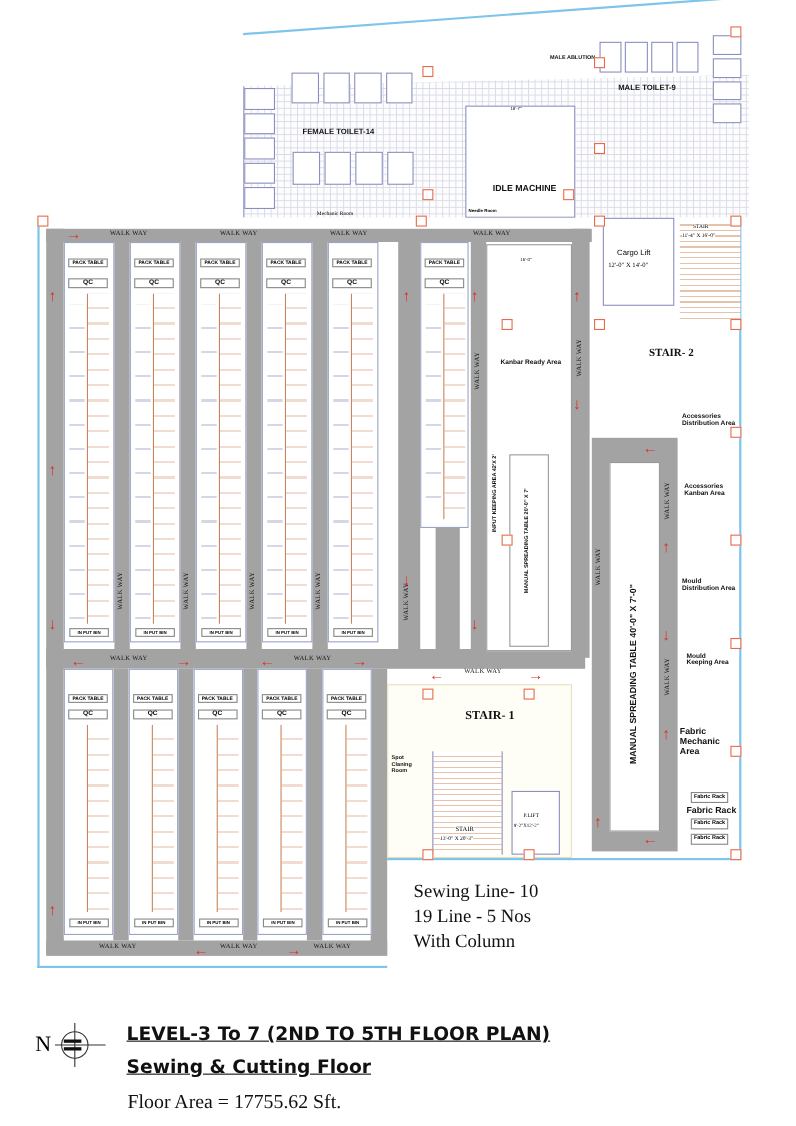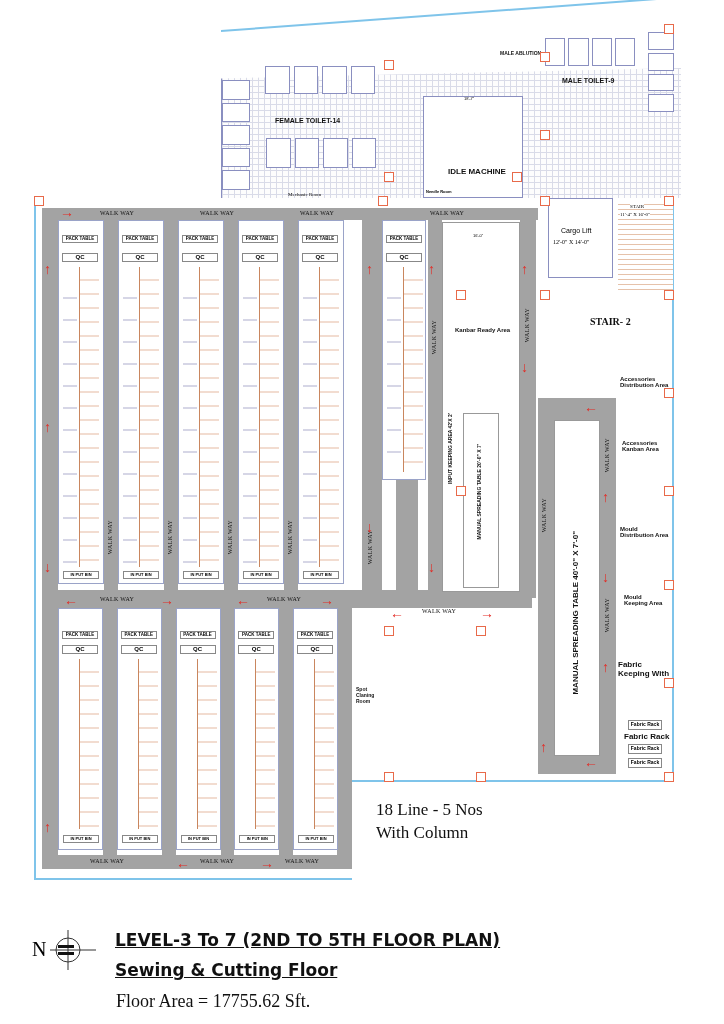--- a/index.html
+++ b/index.html
@@ -184,35 +184,46 @@
   <div class="abs" style="left:618px;top:200px;width:55px;height:90px;background:repeating-linear-gradient(#fff 0 4px,#e6c2aa 4px 5px);">
     <div class="abs" style="left:12px;top:4px;font-size:5px;font-family:'Liberation Serif',serif;background:#fff;">STAIR</div>
     <div class="abs" style="left:2px;top:12px;font-size:5px;font-family:'Liberation Serif',serif;background:#fff;">11'-4" X 16'-0"</div>
   </div>
   <div class="abs lbl" style="left:590px;top:316px;font-size:10px;font-family:'Liberation Serif',serif;">STAIR- 2</div>
 
   <div class="abs lbl" style="left:620px;top:376px;font-size:6px;white-space:normal;width:50px;text-align:left;">Accessories Distribution Area</div>
   <div class="abs lbl" style="left:622px;top:440px;font-size:6px;white-space:normal;width:48px;text-align:left;">Accessories Kanban Area</div>
   <div class="abs lbl" style="left:620px;top:526px;font-size:6px;white-space:normal;width:52px;text-align:left;">Mould Distribution Area</div>
   <div class="abs lbl" style="left:624px;top:594px;font-size:6px;white-space:normal;width:42px;text-align:left;">Mould Keeping Area</div>
-  <div class="abs lbl" style="left:618px;top:660px;font-size:8px;white-space:normal;width:56px;text-align:left;">Fabric Keeping With</div>
+  <div class="abs lbl" style="left:618px;top:660px;font-size:8px;white-space:normal;width:56px;text-align:left;">Fabric Mechanic Area</div>
   <div class="abs lbl" style="left:624px;top:732px;font-size:8px;">Fabric Rack</div>
   <div class="abs pack" style="left:628px;top:720px;width:34px;height:10px;font-size:5px;">Fabric Rack</div>
   <div class="abs pack" style="left:628px;top:744px;width:34px;height:10px;font-size:5px;">Fabric Rack</div>
   <div class="abs pack" style="left:628px;top:758px;width:34px;height:10px;font-size:5px;">Fabric Rack</div>
 
   <div class="abs walkway" style="left:538px;top:398px;width:78px;height:376px;">
     <div class="abs" style="left:16px;top:22px;width:46px;height:336px;background:#fff;border:1px solid #999;">
       <span class="abs vt lbl" style="left:16px;top:110px;font-size:8px;">MANUAL SPREADING TABLE 40'-0" X 7'-0"</span>
     </div>
     <span class="abs ww vt" style="left:66px;top:40px;">WALK WAY</span>
     <span class="abs ww vt" style="left:66px;top:200px;">WALK WAY</span>
     <span class="abs ww vt" style="left:3px;top:100px;">WALK WAY</span>
   </div>
 
+  <div class="abs" style="left:352px;top:622px;width:168px;height:158px;background:#fffef6;border:1px solid #e6e2c0;">
+    <div class="abs lbl" style="left:70px;top:22px;font-size:11px;font-family:'Liberation Serif',serif;">STAIR- 1</div>
+    <div class="abs" style="left:40px;top:60px;width:64px;height:94px;background:repeating-linear-gradient(#fff 0 4px,#e6c2aa 4px 5px);border-left:1.5px solid #8a8fc0;border-right:1.5px solid #8a8fc0;">
+      <div class="abs" style="left:20px;top:68px;font-size:6px;font-family:'Liberation Serif',serif;background:#fff;">STAIR</div>
+      <div class="abs" style="left:6px;top:78px;font-size:5px;font-family:'Liberation Serif',serif;background:#fff;">13'-0" X 20'-3"</div>
+    </div>
+    <div class="abs wall" style="left:112px;top:96px;width:44px;height:58px;background:#fff;">
+      <div class="abs" style="left:10px;top:20px;font-size:5px;font-family:'Liberation Serif',serif;">P.LIFT</div>
+      <div class="abs" style="left:1px;top:28px;font-size:4.5px;font-family:'Liberation Serif',serif;">9'-2"X12'-2"</div>
+    </div>
+  </div>
   <div class="abs lbl" style="left:356px;top:686px;font-size:5px;white-space:normal;width:30px;text-align:left;">Spot Claning Room</div>
 
   <div class="abs" style="left:58px;top:608px;width:280px;height:247px;display:flex;">
     <div class="line-box" style="width:44px;height:240px;position:relative;">
       <div class="abs pack" style="left:3px;top:22px;width:36px;height:8px;">PACK TABLE</div>
       <div class="abs pack" style="left:3px;top:36px;width:36px;height:9px;font-size:6px;">QC</div>
       <div class="abs" style="left:20px;top:50px;width:20px;height:170px;background:repeating-linear-gradient(#fff 0 12px,#f2dcd0 12px 14px);border-left:1px solid #c9865e;"></div>
       <div class="abs inbin" style="left:4px;top:226px;width:36px;height:8px;">IN PUT BIN</div>
     </div>
     <div class="walkway" style="width:14px;"></div>
@@ -290,21 +301,22 @@
   <div class="abs col" style="left:476px;top:772px;"></div>
   <div class="abs col" style="left:512px;top:172px;"></div>
   <div class="abs col" style="left:384px;top:172px;"></div>
   <div class="abs col" style="left:540px;top:130px;"></div>
   <div class="abs col" style="left:664px;top:24px;"></div>
   <div class="abs col" style="left:540px;top:52px;"></div>
   <div class="abs col" style="left:384px;top:60px;"></div>
 </div>
 
 <div class="abs note" style="left:376px;top:798px;">
-  <div>18 Line - 5 Nos</div>
+  <div>Sewing Line- 10</div>
+  <div>19 Line - 5 Nos</div>
   <div>With Column</div>
 </div>
 
 <div class="abs" style="left:30px;top:928px;width:70px;height:44px;">
   <span class="abs" style="left:2px;top:10px;font-family:'Liberation Serif',serif;font-size:20px;">N</span>
   <svg class="abs" style="left:18px;top:0;" width="52" height="44" viewBox="0 0 52 44">
     <circle cx="20" cy="22" r="12" fill="none" stroke="#333" stroke-width="1"></circle>
     <line x1="20" y1="2" x2="20" y2="42" stroke="#333" stroke-width="1"></line>
     <line x1="2" y1="22" x2="48" y2="22" stroke="#333" stroke-width="1"></line>
     <rect x="10" y="17" width="16" height="3" fill="#111"></rect>

